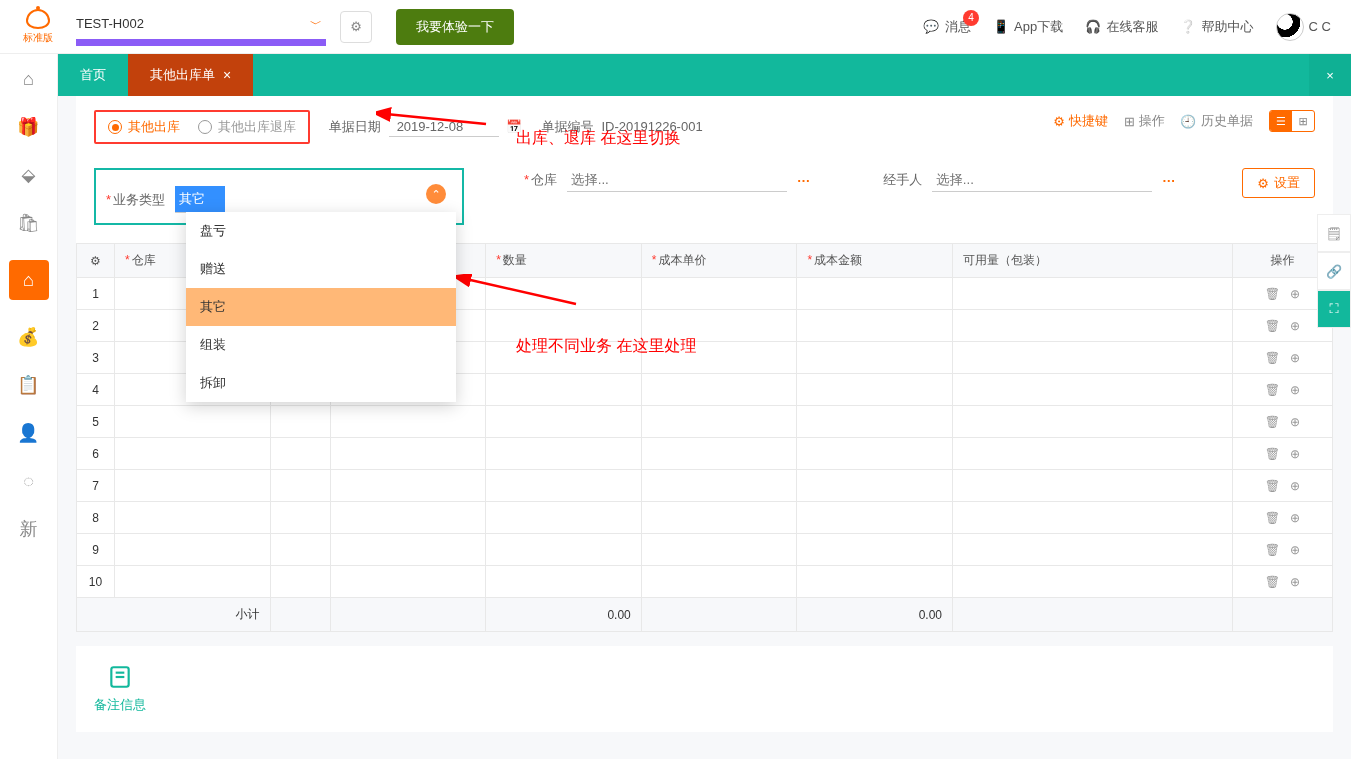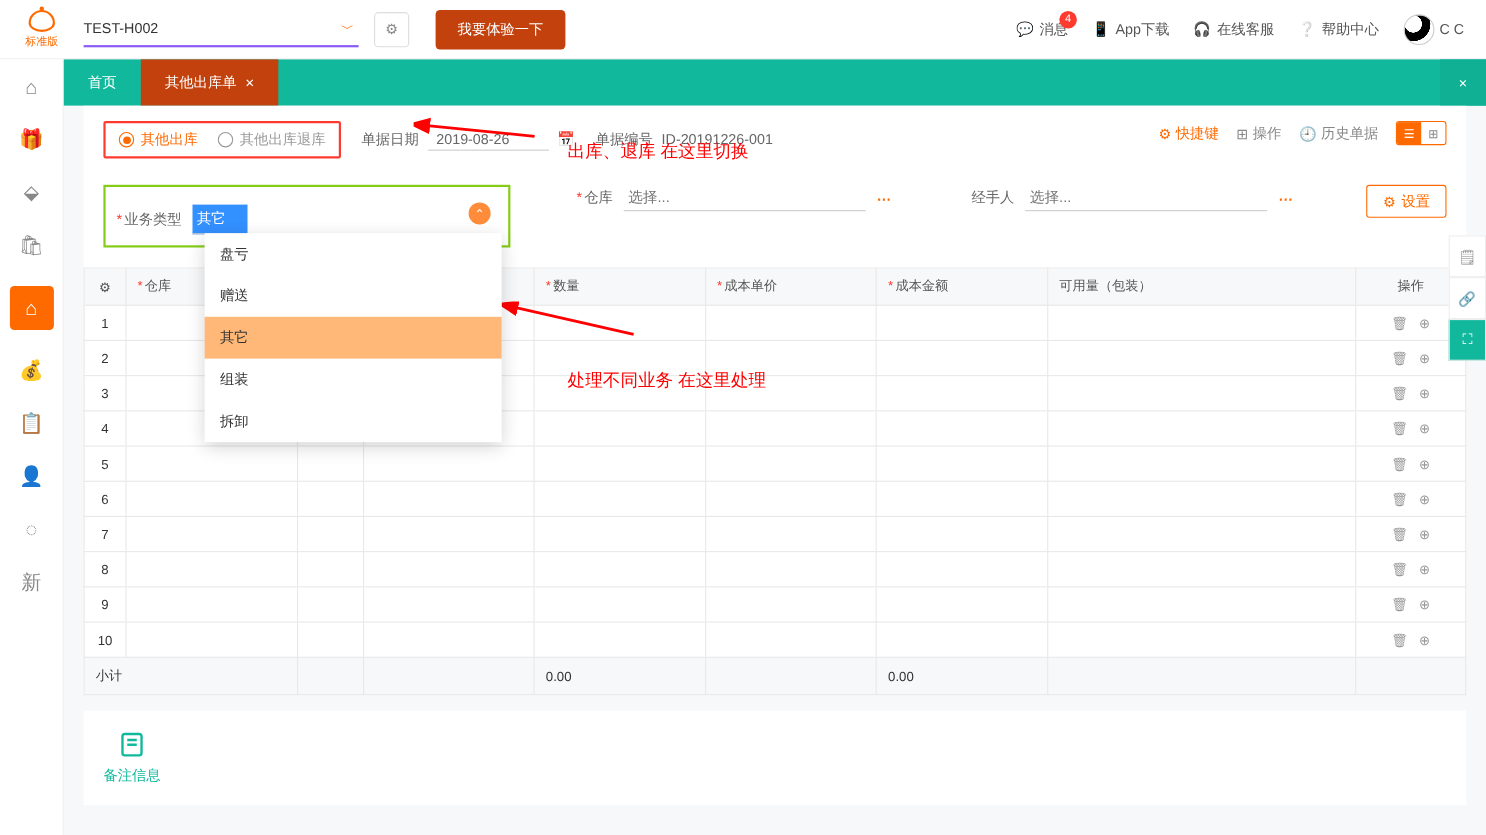--- a/index.html
+++ b/index.html
@@ -2,24 +2,24 @@
 <html><head>
 <meta charset="utf-8">
 <style>
 *{box-sizing:border-box;margin:0;padding:0;font-family:"Microsoft YaHei","PingFang SC",sans-serif}
 body{background:#fff;font-size:13px;color:#333;overflow:hidden}
 .topbar{height:54px;display:flex;align-items:center;padding:0 20px;border-bottom:1px solid #eee}
 .logo{width:36px;height:36px;display:flex;flex-direction:column;align-items:center;justify-content:center;color:#ff6a00;margin-right:20px}
 .logo-circle{width:24px;height:24px;border:2.5px solid #ff6a00;border-radius:50% 50% 50% 50% / 60% 60% 40% 40%;position:relative}
 .logo-circle::after{content:"";position:absolute;width:4px;height:4px;background:#ff6a00;border-radius:50%;top:-5px;left:8px}
 .logo-text{font-size:10px;color:#ff6a00;margin-top:2px}
-.org-select{position:relative;width:250px;border-bottom:2px solid #8b5cf6;padding:8px 0;cursor:pointer}
+.org-select{position:relative;width:250px;border-bottom:7px solid #8b5cf6;padding:8px 0;cursor:pointer}
 .org-select .caret{position:absolute;right:4px;top:8px;color:#ff6a00;font-size:12px}
 .gear{width:32px;height:32px;border:1px solid #ddd;border-radius:4px;display:flex;align-items:center;justify-content:center;margin-left:14px;cursor:pointer;color:#888}
-.try-btn{margin-left:24px;background:#c2410c;color:#fff;border:none;padding:9px 20px;border-radius:4px;cursor:pointer;font-size:13px}
+.try-btn{margin-left:24px;background:#4d7c0f;color:#fff;border:none;padding:9px 20px;border-radius:4px;cursor:pointer;font-size:13px}
 .top-right{margin-left:auto;display:flex;align-items:center;gap:22px;color:#555}
 .top-right .item{display:flex;align-items:center;gap:5px;cursor:pointer;position:relative}
 .badge{position:absolute;top:-8px;right:-8px;background:#ff3b30;color:#fff;border-radius:50%;width:16px;height:16px;font-size:10px;display:flex;align-items:center;justify-content:center}
 .avatar{width:28px;height:28px;border-radius:50%;background:radial-gradient(circle at 30% 30%,#fff 30%,#000 31% 60%,#fff 61%);border:1px solid #ccc}
 .shell{display:flex;height:calc(100vh - 54px)}
 .sidebar{width:58px;background:#fff;border-right:1px solid #eee;display:flex;flex-direction:column;align-items:center;padding-top:14px;gap:26px}
 .sidebar .sicon{width:22px;height:22px;color:#888;cursor:pointer;display:flex;align-items:center;justify-content:center;font-size:18px}
 .sidebar .sicon.active{background:#ff6a00;color:#fff;width:40px;height:40px;border-radius:4px}
 .main{flex:1;display:flex;flex-direction:column;background:#f7f8fa;position:relative}
 .tabs{height:42px;background:#12b89c;display:flex;align-items:center}
@@ -44,35 +44,35 @@
 .view-toggle .act{background:#ff6a00;color:#fff}
 .annot{position:absolute;color:#ff0000;font-size:16px;font-weight:500;pointer-events:none}
 .filter-row{background:#fff;padding:14px 18px 18px;display:flex;gap:60px;align-items:flex-start;position:relative}
 .fld{display:flex;align-items:center;gap:10px;position:relative}
 .req{color:#ff3b30;margin-right:2px}
 .fld label{color:#666}
 .sel-input{border:none;border-bottom:1px solid #ccc;padding:4px 24px 4px 4px;min-width:260px;background:transparent;position:relative}
 .sel-input.sel-input-highlight{background:#3390ff;color:#fff}
 .more-dots{color:#ff6a00;cursor:pointer;font-weight:bold}
 .circle-caret{width:20px;height:20px;border-radius:50%;background:#ff8c3a;color:#fff;display:flex;align-items:center;justify-content:center;font-size:11px;position:absolute;right:0;top:0}
-.biztype-wrap{border:2px solid #84cc16;padding:16px 10px 10px;position:relative;width:370px}
+.biztype-wrap{border:2px solid #14b8a6;padding:16px 10px 10px;position:relative;width:370px}
 .dropdown{position:absolute;left:90px;top:42px;width:270px;background:#fff;box-shadow:0 4px 16px rgba(0,0,0,.18);z-index:10}
 .dropdown .opt{padding:10px 14px;cursor:pointer}
 .dropdown .opt.sel{background:#ffb877}
 .settings-btn{border:1px solid #ff6a00;color:#ff6a00;padding:5px 14px;border-radius:3px;cursor:pointer;display:flex;align-items:center;gap:5px;margin-left:auto}
 .table-wrap{background:#fff;margin-top:0}
 table{width:100%;border-collapse:collapse;table-layout:fixed}
 th,td{border:1px solid #e8e8e8;padding:8px 10px;text-align:left;font-size:12px;height:32px}
 th{background:#f7f8fa;color:#555;font-weight:500}
 th .req{color:#ff3b30}
 .col-idx{width:38px;text-align:center}
 .col-op{width:100px;text-align:center}
 .op-icons{display:flex;gap:10px;justify-content:center;color:#999}
 .op-icons span{cursor:pointer}
-.subtotal-row td{background:#f7f8fa;text-align:left}
+.subtotal-row td{background:#f7f8fa;text-align:right}
 .remarks-bar{background:#fff;margin-top:14px;padding:18px 18px;display:flex;align-items:center;gap:26px}
 .remarks-icon{display:flex;flex-direction:column;align-items:center;color:#12b89c;gap:6px}
 .remarks-icon svg{width:26px;height:26px}
 .remarks-input{flex:1;border:none;background:transparent;font-size:13px;padding:8px 0}
 .right-rail{position:absolute;right:0;top:160px;display:flex;flex-direction:column;gap:0}
 .right-rail div{width:34px;height:38px;display:flex;align-items:center;justify-content:center;background:#fff;border:1px solid #eee;color:#888;cursor:pointer}
 .right-rail .act{background:#12b89c;color:#fff}
 .arrow{position:absolute;pointer-events:none}
 </style>
 </head>
@@ -147,21 +147,21 @@
             <span class="rcircle"></span>
             <span>其他出库</span>
           </div>
           <div class="radio">
             <span class="rcircle"></span>
             <span>其他出库退库</span>
           </div>
         </div>
         <span class="hdr-field">
           <span>单据日期</span>
-          <span class="val">2019-08-26</span>
+          <span class="val">2019-12-08</span>
           <span style="color:#ff6a00">📅</span>
         </span>
         <span class="hdr-field">
           <span>单据编号</span>
           <span>ID-20191226-001</span>
         </span>
         <div class="hdr-tools">
           <span class="orange">⚙ <span>快捷键</span></span>
           <span>⊞ <span>操作</span></span>
           <span>🕘 <span>历史单据</span></span>

